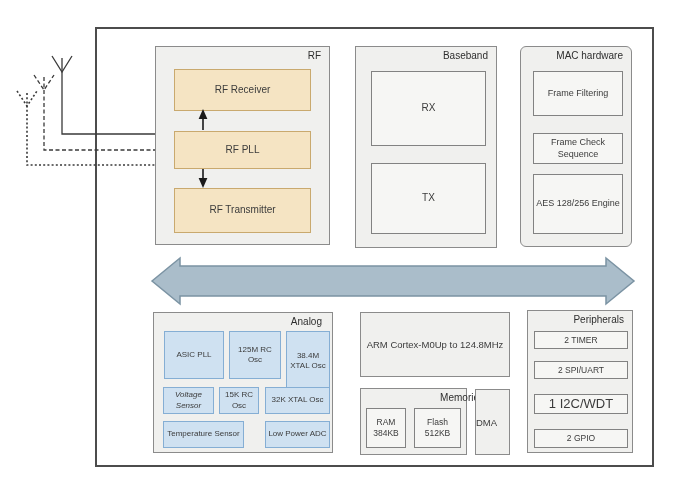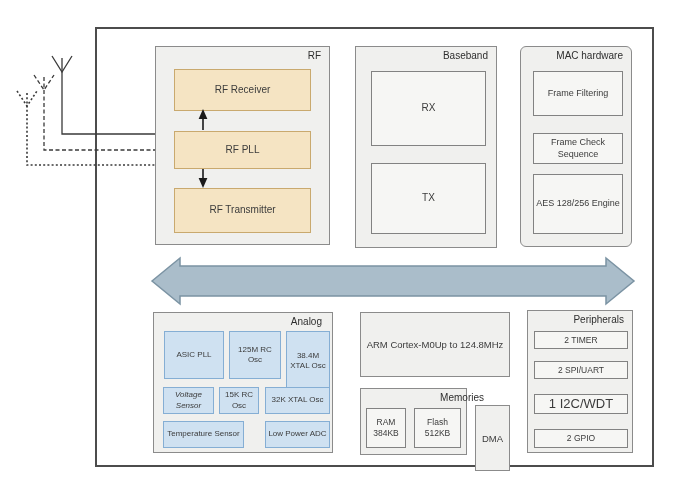--- a/index.html
+++ b/index.html
@@ -48,21 +48,21 @@
   #an-adc{left:111px;top:108px;width:65px;height:27px;}
   
   #cpu-block{left:360px;top:312px;width:150px;height:65px;display:flex;flex-direction:row;
              align-items:center;justify-content:center;font-size:9.5px;line-height:1.4;text-align:center;}
   
   #mem-block{left:360px;top:388px;width:107px;height:67px;}
   #mem-ram{left:5px;top:19px;width:40px;height:40px;flex-direction:column;font-size:8.5px;}
   #mem-flash{left:53px;top:19px;width:47px;height:40px;flex-direction:column;font-size:8.5px;}
   
   #dma-block{left:475px;top:389px;width:35px;height:66px;display:flex;align-items:center;
-             justify-content:center;font-size:9.5px;margin-top:16px;}
+             font-size:9.5px;}
   
   #per-block{left:527px;top:310px;width:106px;height:143px;}
   #per-timer{left:6px;top:20px;width:94px;height:18px;font-size:8.5px;}
   #per-spi{left:6px;top:50px;width:94px;height:18px;font-size:8.5px;}
   #per-i2c{left:6px;top:83px;width:94px;height:20px;font-size:13px;}
   #per-gpio{left:6px;top:118px;width:94px;height:19px;font-size:8.5px;}
   
   #overlay{position:absolute;left:0;top:0;width:700px;height:494px;pointer-events:none;}
 </style>
 </head>

